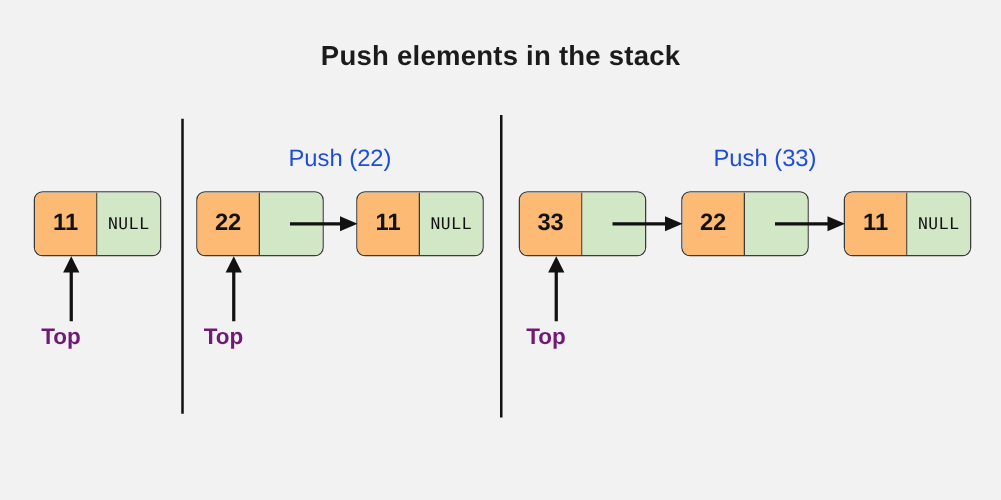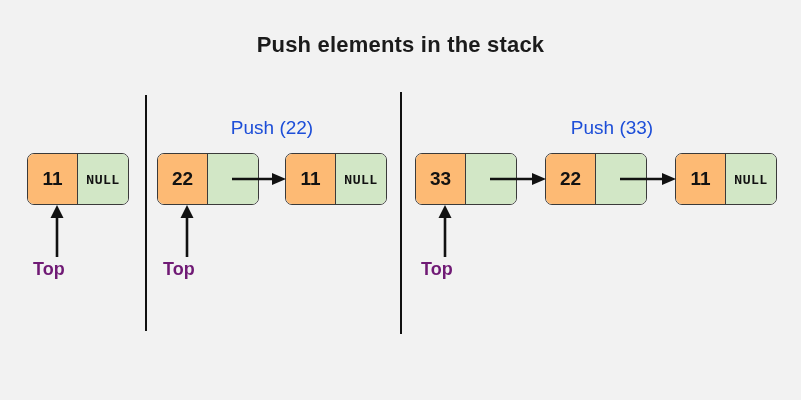--- a/index.html
+++ b/index.html
@@ -76,21 +76,21 @@
     box-sizing: border-box;
   }
   .node-link {
     flex: 1 1 50%;
     display: flex;
     align-items: center;
     justify-content: center;
     background: #d2e7c6;
     font-family: "DejaVu Sans Mono", "Liberation Mono", monospace;
     font-size: 13px;
-    font-weight: 700;
+    font-weight: 400;
     color: #121212;
     letter-spacing: 0.5px;
   }
 
   
   .next-arrow {
     position: absolute;
     height: 12px;
   }
   .next-arrow svg { display: block; overflow: visible; }

